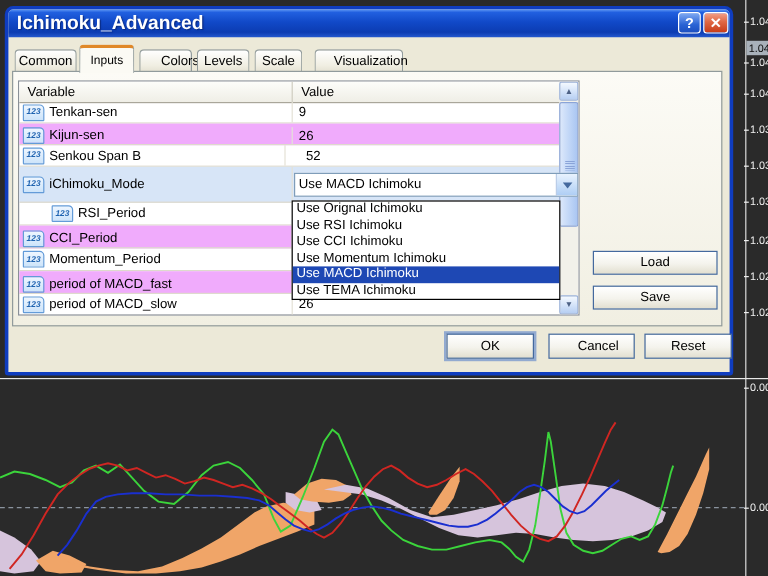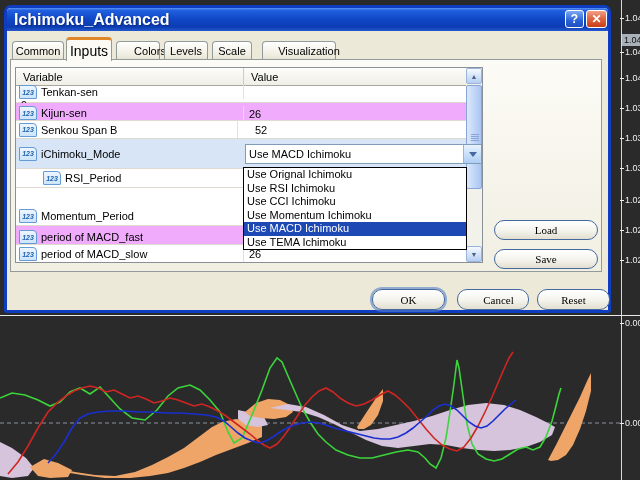--- a/index.html
+++ b/index.html
@@ -27,21 +27,21 @@
   .cap-btn{position:absolute;top:2px;height:18px;border:1px solid #fff;border-radius:3px;color:#fff;
            font-weight:bold;font-size:12px;display:flex;align-items:center;justify-content:center;
            box-sizing:border-box;cursor:default;}
   .btn-help{left:558px;width:19px;background:linear-gradient(180deg,#7fa9f2,#2a63d4 60%,#1c4fc0);}
   .btn-close{left:579px;width:21px;background:linear-gradient(180deg,#f2a088,#e06844 45%,#c83c18);}
 
   
   .tab{position:absolute;box-sizing:border-box;height:19px;top:33px;border:1px solid #919b9c;border-bottom:none;
        border-radius:4px 4px 0 0;background:linear-gradient(180deg,#ffffff,#f0eee2 70%,#e4e1d2);
        font-size:11px;color:#000;display:flex;align-items:center;justify-content:center;z-index:5;}
-  .tab.active{top:29px;height:24px;background:#fbfaf4;border-top:3px solid #e08828;z-index:7;font-size:14px;}
+  .tab.active{top:29px;height:24px;background:#fbfaf4;border-top:3px solid #e08828;z-index:7;font-size:10px;}
 
   
   .panel{position:absolute;left:3px;top:51px;width:592px;height:213px;box-sizing:border-box;
          border:1px solid #919b9c;background:linear-gradient(180deg,#fcfbf6,#f1efe2);z-index:6;}
 
   
   .ptable{position:absolute;left:4px;top:7px;width:468px;height:196px;box-sizing:border-box;
           border:1px solid #8a9097;background:#fff;overflow:hidden;}
   .thead{position:absolute;left:0;top:0;width:466px;height:17px;
          background:linear-gradient(180deg,#fdfdfa,#efeee6);border-bottom:1px solid #a9a69a;
@@ -78,23 +78,23 @@
   .sbar{position:absolute;left:450px;top:0;width:16px;height:194px;background:#f2f1ea;}
   .sbtn{position:absolute;left:0;width:16px;height:16px;box-sizing:border-box;border:1px solid #9cb3dc;border-radius:2px;
         background:linear-gradient(180deg,#f4f9ff,#cfe0f8 60%,#b6cef2);color:#4d6185;font-size:7px;
         display:flex;align-items:center;justify-content:center;}
   .sthumb{position:absolute;left:0;top:17px;width:16px;height:104px;box-sizing:border-box;border:1px solid #8aa4d8;
           border-radius:2px;background:linear-gradient(90deg,#dce8fb,#c2d7f7 50%,#aac6f2);}
   .sgrip{position:absolute;left:4px;top:48px;width:8px;height:8px;
          background:repeating-linear-gradient(180deg,#8aa4d8 0,#8aa4d8 1px,transparent 1px,transparent 2px);}
 
   
-  .xpbtn{position:absolute;box-sizing:border-box;border:1px solid #44699e;border-radius:10px;
+  .xpbtn{position:absolute;box-sizing:border-box;border:1px solid #44699e;border-radius:0;
          background:linear-gradient(180deg,#ffffff,#f4f3ec 55%,#e2dfd0);font-size:11px;color:#000;
-         display:flex;align-items:center;justify-content:center;font-family:Liberation Serif, serif;margin-top:11px;}
+         display:flex;align-items:center;justify-content:center;font-family:Liberation Sans, sans-serif;}
   .xpbtn.default{box-shadow:0 0 0 2px rgba(86,128,204,.6);}
 
   svg{display:block;}
 </style>
 </head>
 <body>
 
 <div class="stage">
 
   <div class="axis-vline"></div>
@@ -177,21 +177,21 @@
     <div class="tab" style="left:205px;width:40px;">Scale</div>
     <div class="tab" style="left:255px;width:74px;padding-left:20px;">Visualization</div>
 
     <div class="panel">
       <div class="ptable">
         <div class="thead">
           <div class="th" style="width:228px;">Variable</div>
           <div class="th" style="width:238px;border-right:none;">Value</div>
         </div>
 
-        <div class="row" style="top:17px;height:18px;flex-direction:column;">
+        <div class="row" style="top:17px;height:18px;">
           <div class="vcell">
               <span class="num-icon">123</span>
               <span>Tenkan-sen</span>
             </div>
           <div class="val">9</div>
         </div>
         <div class="row alt" style="top:35px;height:18px;">
           <div class="vcell">
               <span class="num-icon">123</span>
               <span>Kijun-sen</span>
@@ -208,20 +208,27 @@
         <div class="row sel" style="top:71px;height:30px;">
           <div class="vcell">
               <span class="num-icon">123</span>
               <span>iChimoku_Mode</span>
             </div>
         </div>
         <div class="row" style="top:101px;height:19px;padding-left:24px;">
           <div class="vcell">
               <span class="num-icon">123</span>
               <span>RSI_Period</span>
+            </div>
+          <div class="val"></div>
+        </div>
+        <div class="row alt" style="top:120px;height:19px;">
+          <div class="vcell">
+              <span class="num-icon">123</span>
+              <span>CCI_Period</span>
             </div>
           <div class="val"></div>
         </div>
         <div class="row" style="top:139px;height:19px;">
           <div class="vcell">
               <span class="num-icon">123</span>
               <span>Momentum_Period</span>
             </div>
           <div class="val"></div>
         </div>

